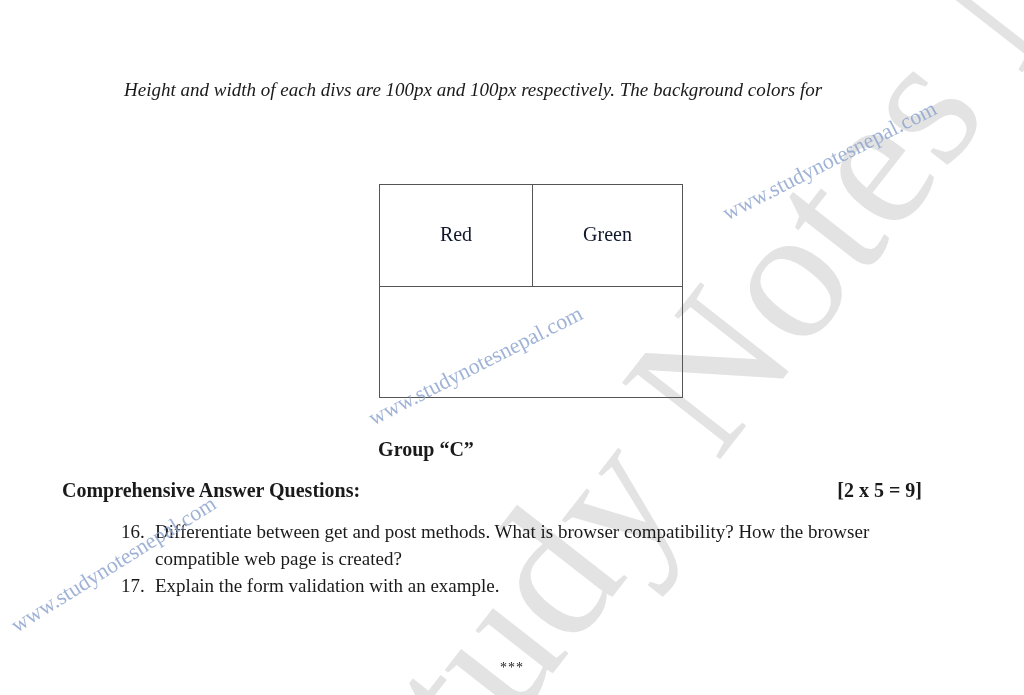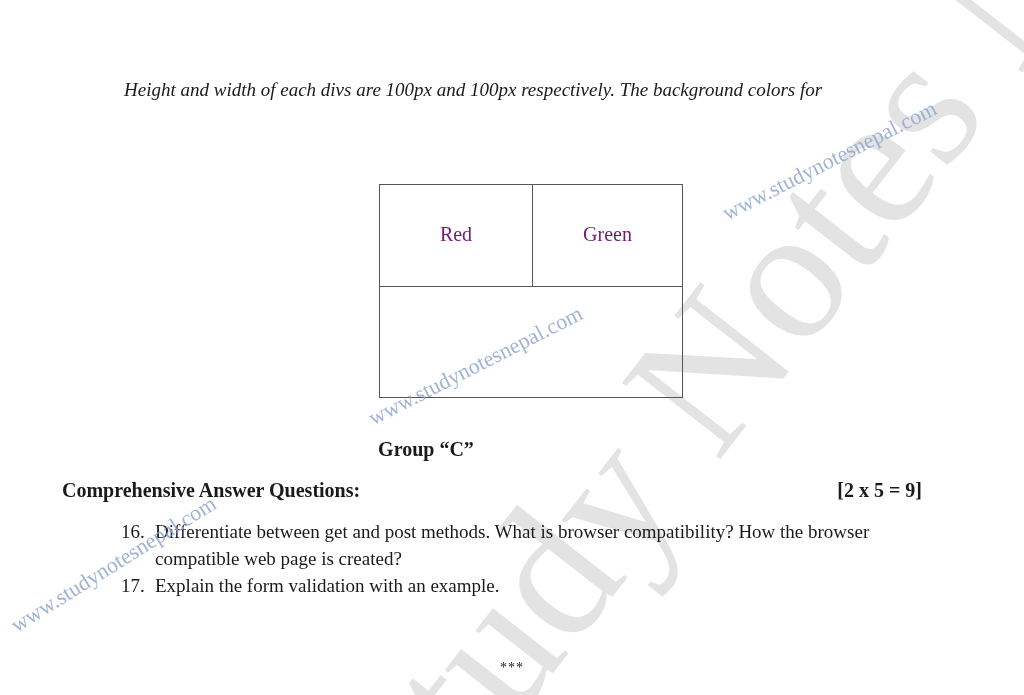--- a/index.html
+++ b/index.html
@@ -40,21 +40,21 @@
       display: grid;
       grid-template-columns: 153px 1fr;
       grid-template-rows: 102px 1fr;
     }
     .cell {
       display: flex;
       align-items: center;
       justify-content: center;
       font-family: "Liberation Serif", "DejaVu Serif", serif;
       font-size: 20px;
-      color: #701a75;
+      color: #0f172a;
     }
     .cell.c0 { border-right: 1.5px solid #555; border-bottom: 1.5px solid #555; padding-bottom: 2px; }
     .cell.c1 { border-bottom: 1.5px solid #555; padding-bottom: 2px; }
     .cell.c2 { border-right: 1.5px solid #555; padding-bottom: 4px; }
     .cell.c3 { padding-bottom: 4px; }
 
     .group-title {
       position: absolute;
       left: 0;
       width: 852px;

